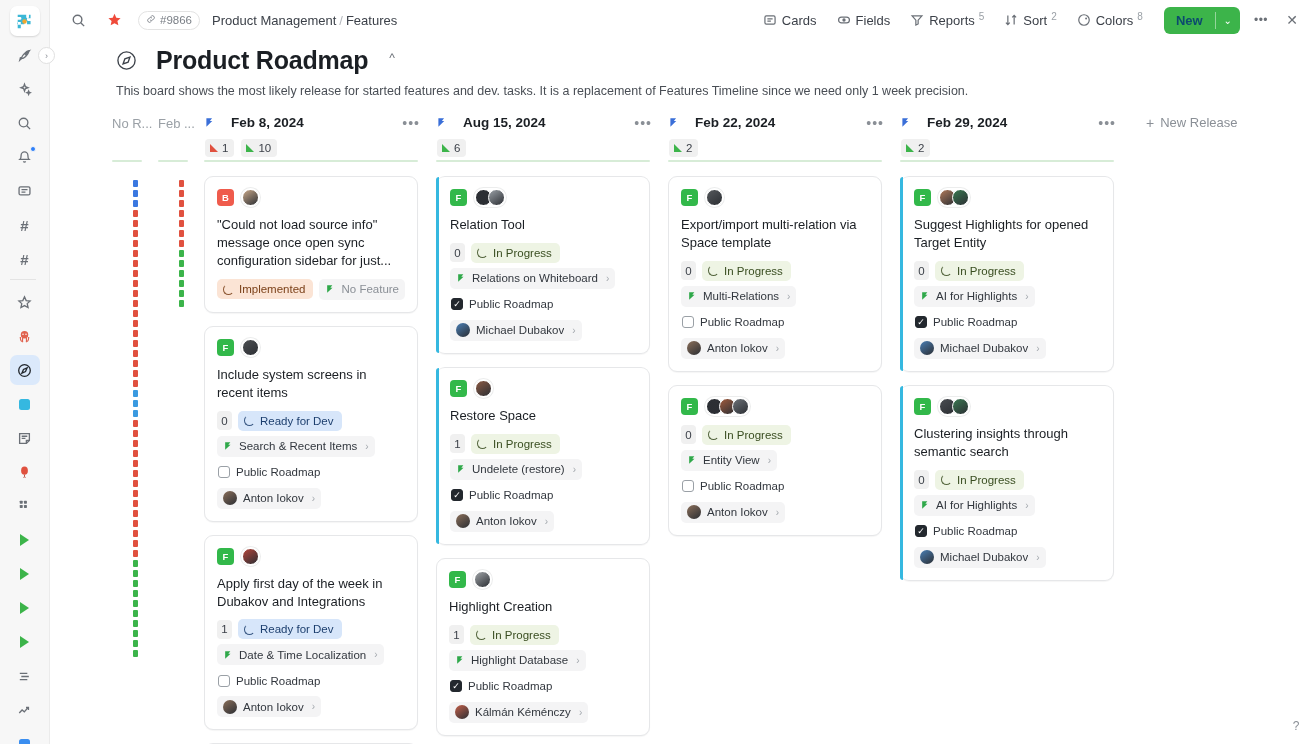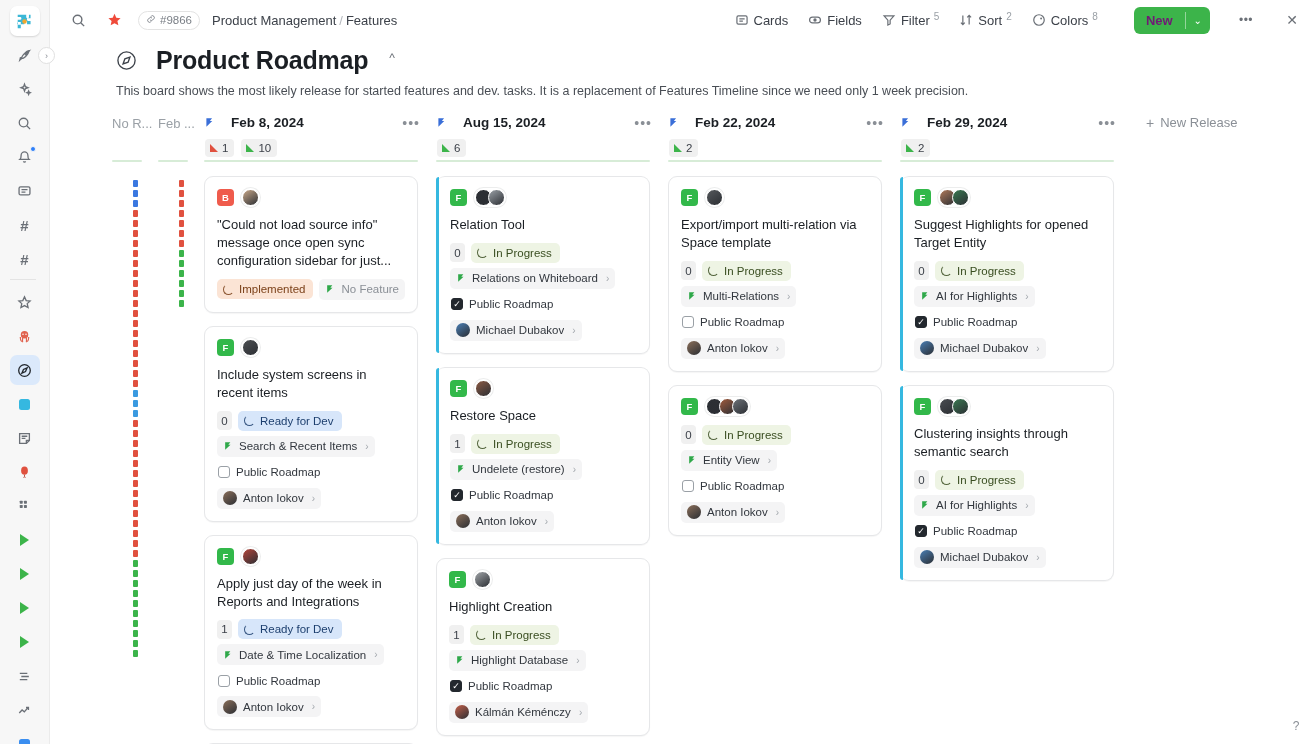--- a/index.html
+++ b/index.html
@@ -42,21 +42,21 @@
 
   
   .main { flex: 1; display: flex; flex-direction: column; min-width: 0; position: relative; }
 
   
   .topbar {
     height: 40px; display: flex; align-items: center;
     padding: 0 12px 0 16px; gap: 0; flex: 0 0 40px;
   }
   .tb-left { display: flex; align-items: center; gap: 12px; }
-  .tb-right { margin-left: auto; display: flex; align-items: center; gap: 22px; }
+  .tb-right { margin-left: auto; display: flex; align-items: center; gap: 7px; }
   .icon-btn {
     width: 24px; height: 24px; display: flex; align-items: center; justify-content: center;
     color: #6b7077; border-radius: 5px;
   }
   .id-chip {
     display: inline-flex; align-items: center; gap: 4px;
     border: 1px solid #e3e3e3; border-radius: 11px; height: 19px;
     padding: 0 7px; font-size: 11.5px; color: #7a7f86;
   }
   .crumb { font-size: 13px; color: #3c4149; white-space: nowrap; }
@@ -65,21 +65,21 @@
   .tb-btn {
     display: inline-flex; align-items: center; gap: 5px; height: 26px;
     padding: 0 8px; border-radius: 6px; font-size: 13px; color: #3c4149;
   }
   .tb-btn .cnt { font-size: 10px; color: #9aa0a6; margin-left: -1px; align-self: flex-start; margin-top: 4px; }
   .new-btn {
     display: flex; align-items: stretch; height: 27px; background: #3cb44a;
     border-radius: 6px; overflow: hidden; margin-left: 6px; margin-right: 2px;
   }
   .new-btn .lbl {
-    color: #701a75; font-size: 13px; font-weight: bold; padding: 0 12px;
+    color: #0c4a6e; font-size: 13px; font-weight: bold; padding: 0 12px;
     display: flex; align-items: center;
   }
   .new-btn .div { width: 1px; background: rgba(255,255,255,.45); margin: 5px 0; }
   .new-btn .car { color: #fff; font-size: 10px; padding: 0 8px; display: flex; align-items: center; }
 
   
   .titleblock { padding: 6px 0 10px 66px; }
   .title-row { display: flex; align-items: center; gap: 19px; }
   .title-icon { color: #3c4149; display: flex; align-items: center; }
   .title-txt { font-size: 25px; font-weight: bold; color: #1b1f24; letter-spacing: -.2px; }
@@ -401,21 +401,21 @@
                 </svg>
               </span>
               <span>Fields</span>
             </div>
             <div class="tb-btn">
               <span style="display: flex; color: rgb(107, 112, 119);">
                 <svg width="14" height="14" viewBox="0 0 16 16" fill="none" stroke="currentColor" stroke-width="1.4">
                   <path d="M2.4 3.2h11.2l-4.3 5v4.3l-2.6 1.3V8.2z"></path>
                 </svg>
               </span>
-              <span>Filter</span>
+              <span>Reports</span>
               <span class="cnt">5</span>
             </div>
             <div class="tb-btn">
               <span style="display: flex; color: rgb(107, 112, 119);">
                 <svg width="14" height="14" viewBox="0 0 16 16" fill="none" stroke="currentColor" stroke-width="1.4">
                   <path d="M4.4 2.8v10.4M2.2 11l2.2 2.2L6.6 11"></path>
                   <path d="M11.6 13.2V2.8M9.4 5L11.6 2.8 13.8 5"></path>
                 </svg>
               </span>
               <span>Sort</span>
@@ -679,21 +679,21 @@
                 </span>
               </div>
             </div>
             <div class="card">
               <div class="card-top">
                 <span class="type-badge type-F">F</span>
                 <span class="avstack">
                   <span class="av" style="background: linear-gradient(145deg, rgb(181, 69, 58), rgb(43, 46, 51));"></span>
                 </span>
               </div>
-              <div class="card-title">Apply just day of the week in Reports and Integrations</div>
+              <div class="card-title">Apply first day of the week in Dubakov and Integrations</div>
               <div class="chips">
                 <div class="chiprow">
                   <span class="cnt-chip">1</span>
                   <span class="state-chip state-ready">
                     <span class="spin"></span>
                     <span>Ready for Dev</span>
                   </span>
                 </div>
                 <span class="pill">
                   <span class="gflag">

